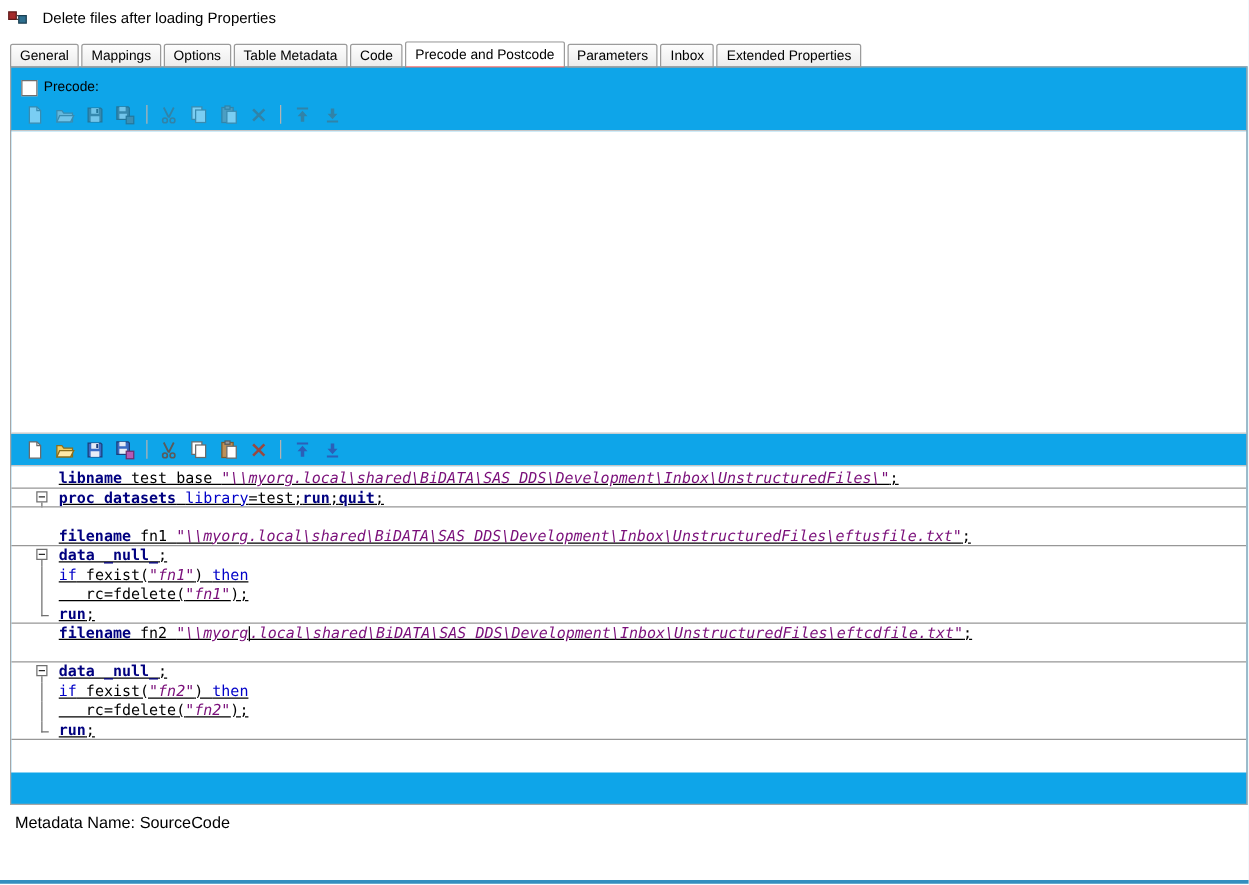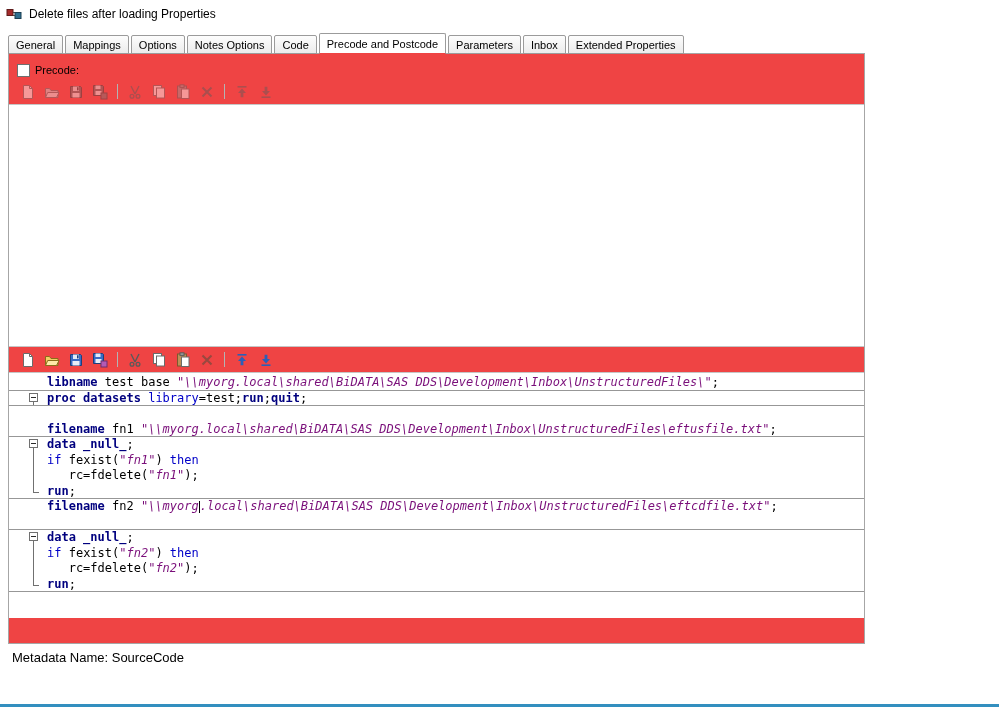--- a/index.html
+++ b/index.html
@@ -1,52 +1,52 @@
 <!DOCTYPE html>
 <html style="--keyword: #00007f; --keyword2: #0000c8; --string: #7a0f7a; --accent_line: #338fbf;"><head>
 <meta charset="utf-8">
 <style>
   * { margin:0; padding:0; box-sizing:border-box; }
   html,body { width:999px; height:708px; background:#fff; overflow:hidden;
               font-family:"Liberation Sans", sans-serif; position:relative; }
 
   
-  .titlebar { height:24px; display:flex; align-items:center; gap:7px; padding:4px 0 0 6px; }
+  .titlebar { height:24px; display:flex; align-items:center; gap:12px; padding:4px 0 0 6px; }
   .win-icon { width:16px; height:16px; display:inline-flex; }
   .title { font-size:12px; color:#000; }
 
   
   .tabstrip { display:flex; align-items:flex-end; padding-left:8px; height:21px;
               margin-top:8px; position:relative; z-index:2; }
   .tab { font-size:11px; height:19px; display:flex; align-items:center; padding:4px 7px;
          border:1px solid #9b9b9b; border-bottom:1px solid #9b9b9b; margin-right:2px;
          margin-bottom:-1px; background:linear-gradient(#fdfdfd,#ececec);
          border-radius:2px 2px 0 0; white-space:nowrap; cursor:default; }
   .tab.active { height:21px; background:#fff; border-bottom:1px solid #ef4444; }
 
   
-  .panel { margin-left:8px; width:857px; height:591px; border:1px solid #a6a6a6;
-           background:#ef4444; position:relative; z-index:1; }
+  .panel { margin-left:8px; width:990px; height:591px; border:1px solid #a6a6a6;
+           background:#0ea5e9; position:relative; z-index:1; }
   .section-head { height:25px; display:flex; align-items:center; gap:5px; padding:7px 0 0 8px; }
   .checkbox { width:13px; height:13px; border:1px solid #6f6f6f; background:#fff;
               display:inline-flex; align-items:center; justify-content:center; flex:none; }
   .checkbox.checked::after { content:"✓"; font-size:11px; font-weight:bold; color:#1a1a1a; margin-top:-1px; }
   .cb-label { font-size:11px; color:#000; }
 
   .toolbar { height:26px; display:flex; align-items:center; gap:2px; padding-left:8px;
              border-bottom:1px solid #c6c6c6; }
   .tbtn { width:22px; height:20px; display:flex; align-items:center; justify-content:center; }
   .toolbar.disabled .tbtn { filter:grayscale(1) opacity(0.45); }
   .tsep { width:1px; height:15px; background:#b3b3b3; margin:0 4px; }
 
   .editor { background:#fff; }
   .editor.empty { height:242px; border-bottom:1px solid #c6c6c6; }
   .editor.code { height:245px; padding-top:2px; overflow:hidden;
                  font-family:"DejaVu Sans Mono","Liberation Mono",monospace;
-                 font-size:12px; line-height:15.5px; white-space:pre; }
+                 font-size:12px; line-height:15.5px; white-space:pre;text-decoration:underline; }
 
   .code-line { position:relative; height:15.5px; padding-left:38px; }
   .code-line.rule::after { content:""; position:absolute; left:0; right:0; bottom:0;
                            border-bottom:1px solid #979797; }
   .kw  { color:var(--keyword,#00007f); font-weight:bold; }
   .kw2 { color:var(--keyword2,#0000c8); }
   .str { color:var(--string,#7a0f7a); font-style:italic; }
   .pl  { color:#000; }
   .caret { display:inline-block; width:1px; height:12px; background:#000; vertical-align:text-bottom; }
 
@@ -75,21 +75,21 @@
         <path d="M7 6.5h2M7 9.5h2" stroke="#444"></path>
       </svg>
     </span>
     <span class="title">Delete files after loading Properties</span>
   </div>
 
   <div class="tabstrip">
       <div class="tab">General</div>
       <div class="tab">Mappings</div>
       <div class="tab">Options</div>
-      <div class="tab">Notes Options</div>
+      <div class="tab">Table Metadata</div>
       <div class="tab">Code</div>
       <div class="tab active">Precode and Postcode</div>
       <div class="tab">Parameters</div>
       <div class="tab">Inbox</div>
       <div class="tab">Extended Properties</div>
     </div>
 
   <div class="panel">
 
     <div class="section-head">

